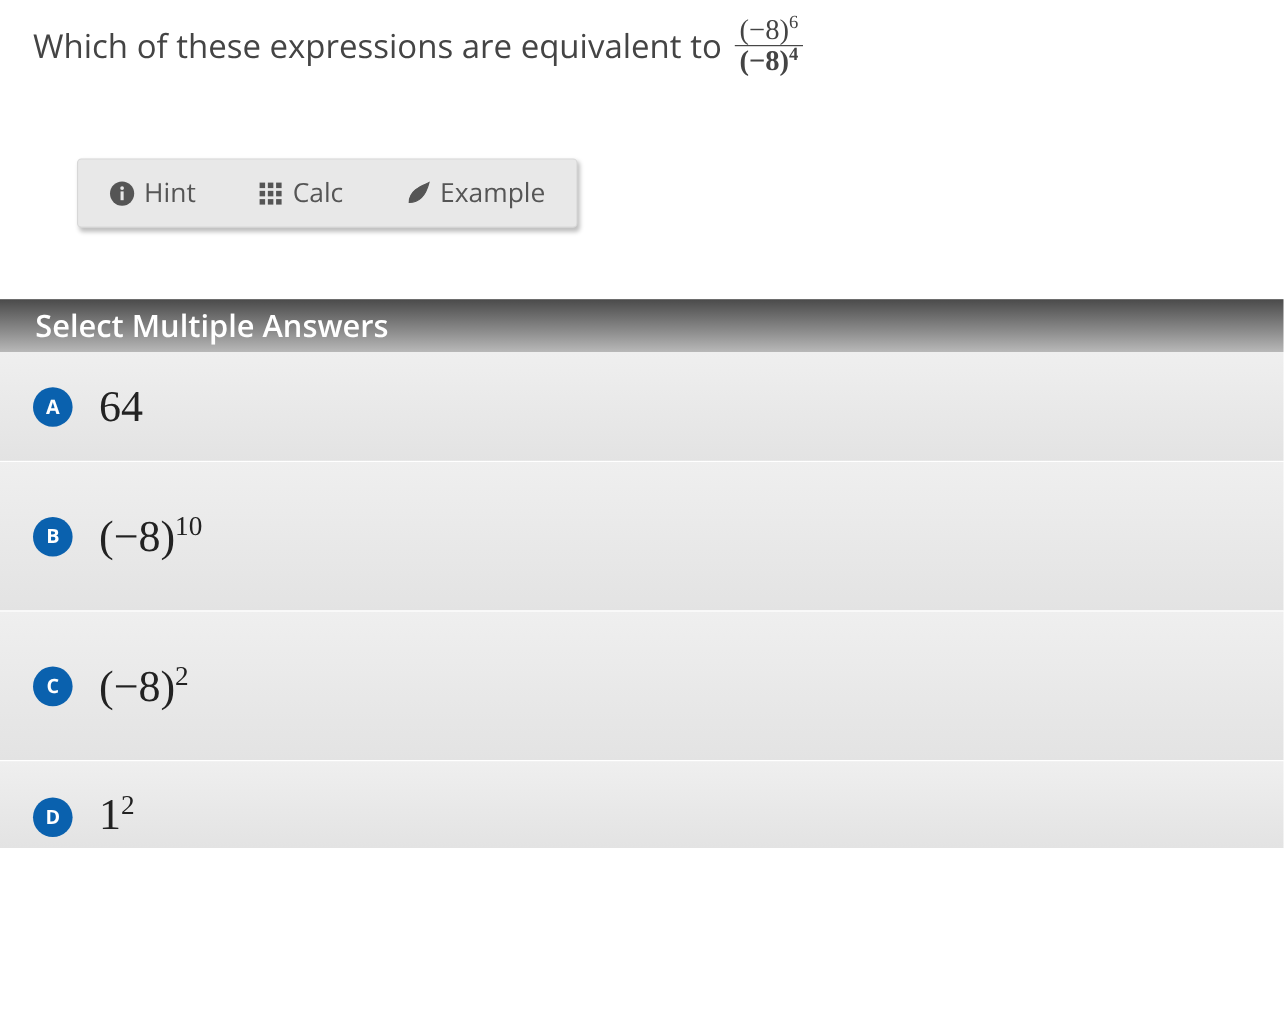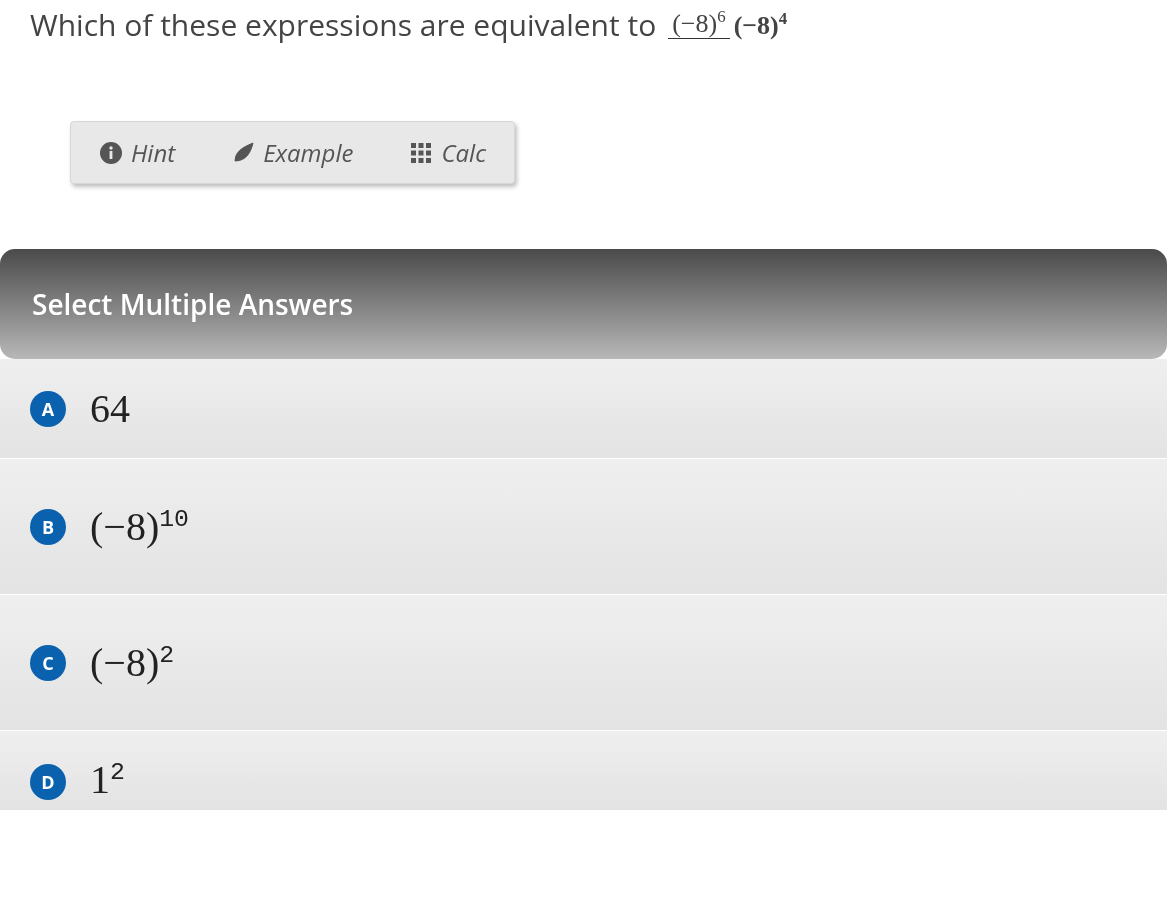--- a/index.html
+++ b/index.html
@@ -8,34 +8,34 @@
       box-sizing: border-box;
     }
     body {
       font-family: "Open Sans", "Segoe UI", Arial, sans-serif;
       background: #ffffff;
       width: 1167px;
       height: 924px;
       overflow: hidden;
     }
     .question-container {
-      padding: 4px 0 0 30px;
+      padding: 14px 0 0 30px;
     }
     .question-text {
       font-size: 30px;
       color: #444444;
       line-height: 1.4;
       display: flex;
       align-items: center;
       flex-wrap: wrap;
       gap: 8px;
     }
     .fraction {
       display: inline-flex;
-      flex-direction: row;
+      flex-direction: column;
       align-items: center;
       vertical-align: middle;
       font-family: "Cambria Math", "STIX", serif;
       margin: 0 4px;
     }
     .fraction .num {
       border-bottom: 1.5px solid #333;
       padding: 0 4px 1px 4px;
       font-size: 26px;
       line-height: 1;
@@ -63,39 +63,37 @@
       display: flex;
       align-items: center;
       gap: 8px;
       padding: 14px 28px;
       font-size: 24px;
       color: #555555;
       cursor: pointer;
       border: none;
       background: transparent;
       font-family: inherit;
-      font-style: italic;
     }
     .toolbar-btn svg {
       width: 24px;
       height: 24px;
       fill: #555555;
     }
     .toolbar-btn .grid-icon {
       fill: #555555;
     }
     .header-bar {
       margin-top: 65px;
       background: linear-gradient(to bottom, #4a4a4a 0%, #8b8b8b 60%, #b8b8b8 100%);
       color: #ffffff;
       font-size: 28px;
       font-weight: 600;
-      padding: 36px 32px;
+      padding: 5px 32px;
       width: 100%;
-      border-radius: 15px;
     }
     .answers {
       width: 100%;
     }
     .answer-row {
       display: flex;
       align-items: center;
       padding: 22px 30px;
       background: linear-gradient(to bottom, #efefef 0%, #e3e3e3 100%);
       border-bottom: 1px solid #ffffff;
@@ -125,21 +123,20 @@
       margin-right: 24px;
     }
     .answer-content {
       font-size: 40px;
       color: #222222;
       font-family: "Cambria Math", "STIX", serif;
       line-height: 1;
     }
     .answer-content .sup {
       font-size: 0.62em;
-      font-family: Liberation Mono, monospace;
     }
   </style>
 </head>
 <body>
 
 
 
 <div class="question-container">
   <div class="question-text">
     <span>Which of these expressions are equivalent to</span>
@@ -155,41 +152,41 @@
 </div>
 
 <div class="toolbar">
   <button class="toolbar-btn">
     <svg viewBox="0 0 24 24">
         <circle cx="12" cy="12" r="11"></circle>
         <rect x="10.6" y="10" width="2.8" height="8" fill="#e8e8e8"></rect>
         <circle cx="12" cy="7" r="1.7" fill="#e8e8e8"></circle>
       </svg>
     <span>Hint</span>
-  </button>
-  <button class="toolbar-btn">
-    <svg viewBox="0 0 24 24">
-        <path d="M4 20 C4 8 18 4 22 2 C20 10 16 20 4 20 Z M4 20 L16 8" stroke="#555" stroke-width="1" fill="#555"></path>
-      </svg>
-    <span>Example</span>
   </button>
   <button class="toolbar-btn">
     <svg class="grid-icon" viewBox="0 0 24 24">
       <rect x="2" y="2" width="5" height="5"></rect>
         <rect x="9.5" y="2" width="5" height="5"></rect>
         <rect x="17" y="2" width="5" height="5"></rect>
       <rect x="2" y="9.5" width="5" height="5"></rect>
         <rect x="9.5" y="9.5" width="5" height="5"></rect>
         <rect x="17" y="9.5" width="5" height="5"></rect>
       <rect x="2" y="17" width="5" height="5"></rect>
         <rect x="9.5" y="17" width="5" height="5"></rect>
         <rect x="17" y="17" width="5" height="5"></rect>
     </svg>
     <span>Calc</span>
   </button>
+  <button class="toolbar-btn">
+    <svg viewBox="0 0 24 24">
+        <path d="M4 20 C4 8 18 4 22 2 C20 10 16 20 4 20 Z M4 20 L16 8" stroke="#555" stroke-width="1" fill="#555"></path>
+      </svg>
+    <span>Example</span>
+  </button>
 </div>
 
 <div class="header-bar">Select Multiple Answers</div>
 
 <div class="answers">
 
   <div class="answer-row">
     <div class="badge">A</div>
     <div class="answer-content">
       <span>64</span>

